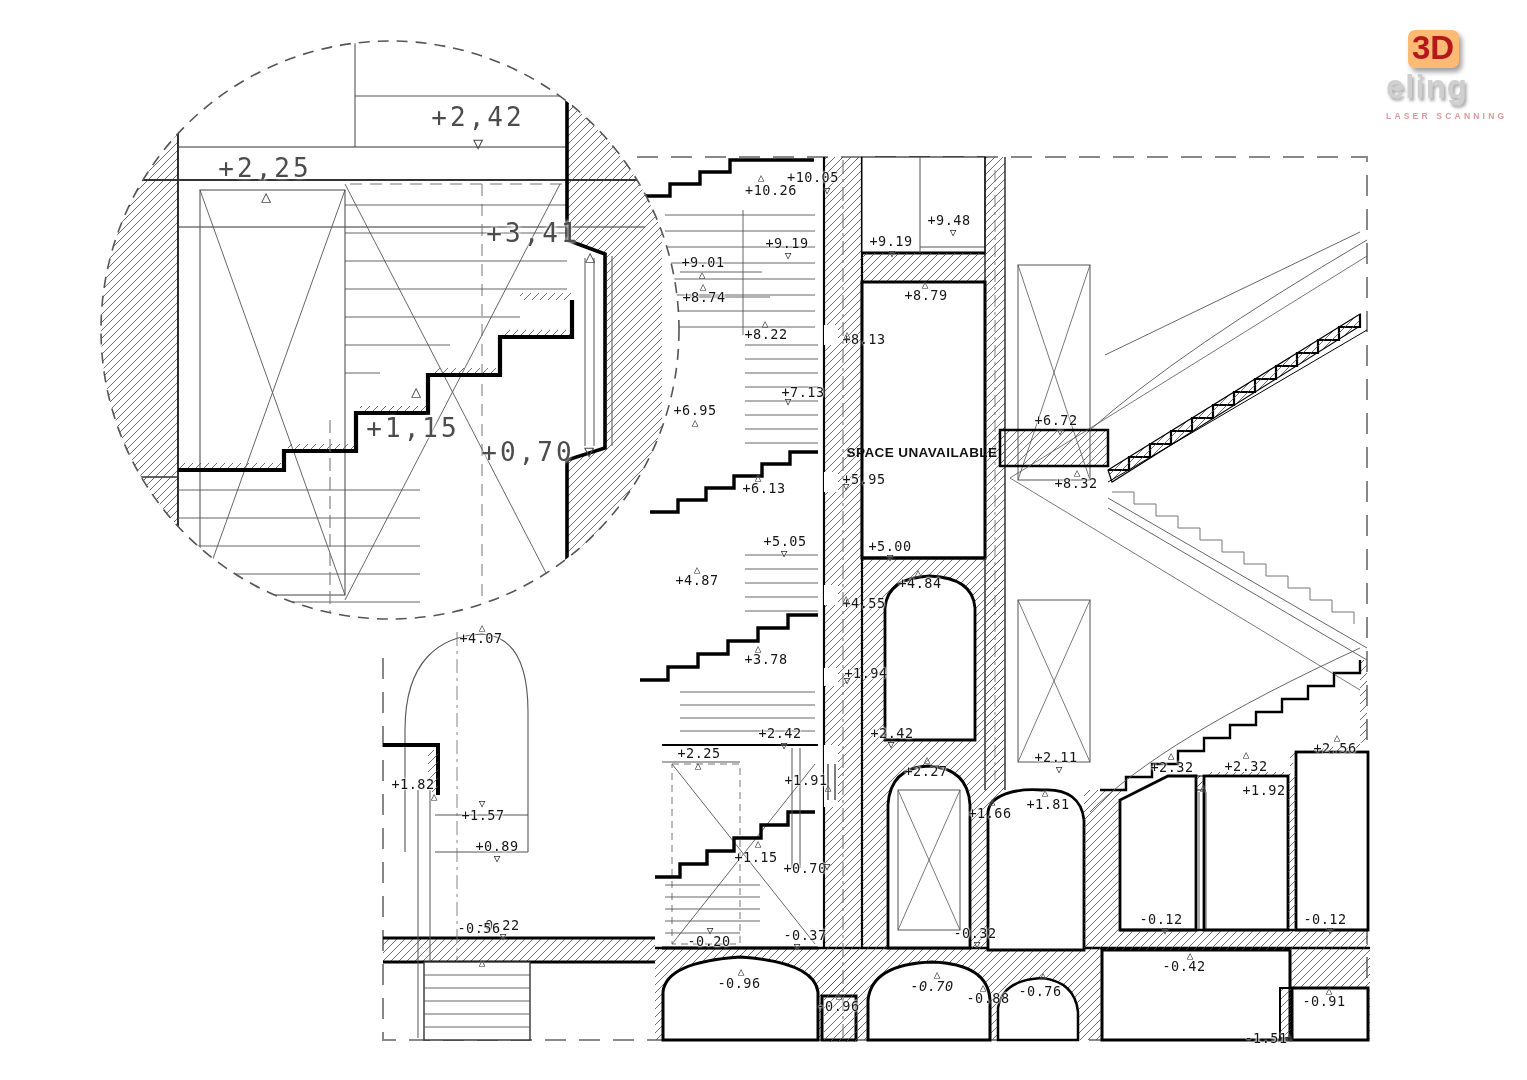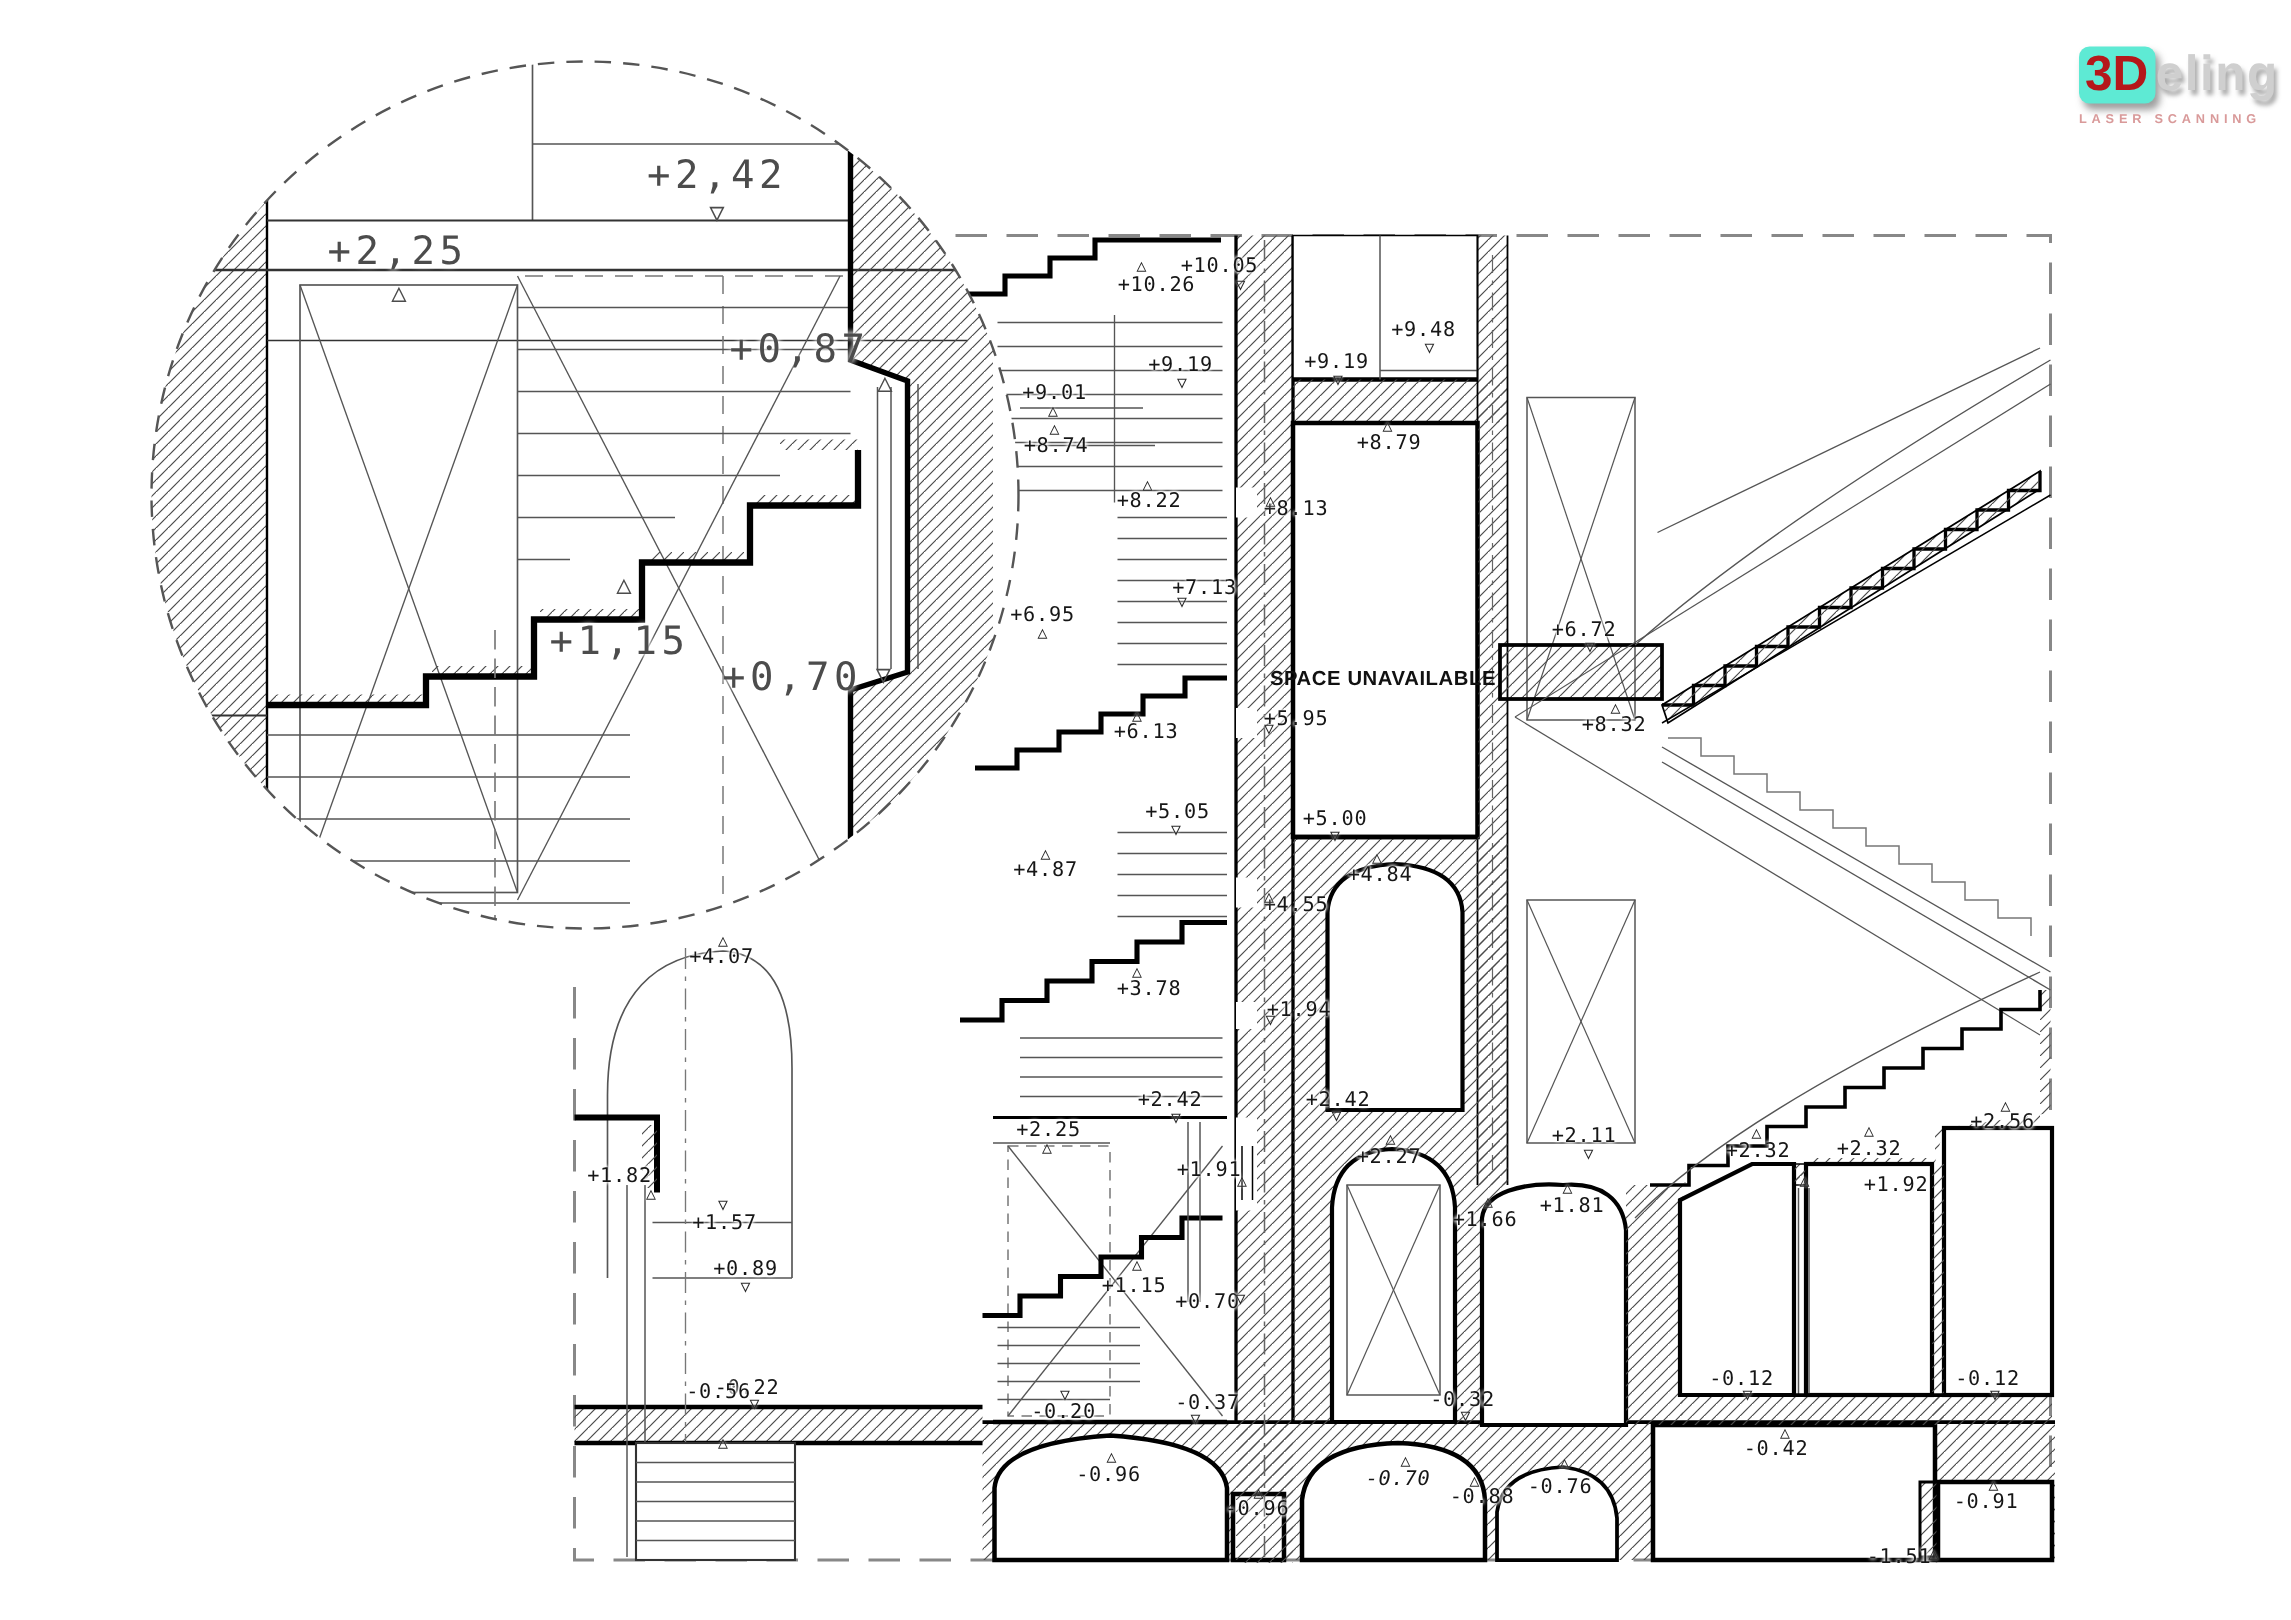--- a/index.html
+++ b/index.html
@@ -6,21 +6,21 @@
   #canvas{position:relative;width:1527px;height:1080px;background:#fff;font-family:"DejaVu Sans Mono",monospace;}
   svg{position:absolute;left:0;top:0;}
   .ann,.ann-detail,.tri,.tri-detail,.space-label{position:absolute;transform:translate(-50%,-50%);white-space:nowrap;}
   .ann{font-size:13.5px;letter-spacing:.5px;color:#161616;text-shadow:0 0 3px #fff,0 0 3px #fff,0 0 2px #fff;}
   .tri{font-size:11px;color:#2a2a2a;line-height:1;text-shadow:0 0 2px #fff;}
   .ann-detail{font-size:26px;letter-spacing:3px;color:#4c4c4c;text-shadow:0 0 4px #fff,0 0 4px #fff;}
   .tri-detail{font-size:17px;color:#4c4c4c;line-height:1;}
   .space-label{font-family:"Liberation Sans",sans-serif;font-weight:bold;font-size:13.5px;letter-spacing:.4px;color:#111;}
   .logo{position:absolute;left:1386px;top:30px;width:136px;}
   .logo-line{font-family:"Liberation Sans",sans-serif;font-weight:bold;}
-  .logo-box{display:inline-block;background:#5eead4;color:#b5171a;border-radius:7px;padding:0 5px 2px 4px;font-size:33px;line-height:1.1;box-shadow:3px 4px 5px rgba(80,80,80,.55);}
+  .logo-box{display:inline-block;background:#fdba74;color:#b5171a;border-radius:7px;padding:0 5px 2px 4px;font-size:33px;line-height:1.1;box-shadow:3px 4px 5px rgba(80,80,80,.55);margin-left:22px;}
   .logo-rest{color:#cfcfcf;font-size:33px;letter-spacing:1px;text-shadow:2px 3px 3px rgba(90,90,90,.5);}
   .logo-tagline{font-family:"Liberation Sans",sans-serif;font-size:8.5px;font-weight:bold;letter-spacing:3.2px;color:#d99a9a;margin-top:5px;text-shadow:1px 1px 0 #fff;}
 </style>
 </head>
 <body>
 
 <div id="canvas">
 
 <svg width="1527" height="1080" viewBox="0 0 1527 1080">
   <defs>
@@ -368,21 +368,21 @@
       <span class="ann" style="left: 1040px; top: 991px;">-0.76</span>
       <span class="tri" style="left: 1043px; top: 975px;">△</span>
       <span class="ann" style="left: 838px; top: 1006px;">-0.96</span>
       <span class="tri" style="left: 839px; top: 995px;">△</span>
       <span class="ann" style="left: 1266px; top: 1038px;">-1.51</span>
       <span class="tri" style="left: 1289px; top: 1036px;">△</span>
       <span class="ann-detail" style="left: 478px; top: 117px;">+2,42</span>
       <span class="tri-detail" style="left: 478px; top: 143px;">▽</span>
       <span class="ann-detail" style="left: 265px; top: 168px;">+2,25</span>
       <span class="tri-detail" style="left: 266px; top: 196px;">△</span>
-      <span class="ann-detail" style="left: 533px; top: 233px;">+0,87</span>
+      <span class="ann-detail" style="left: 533px; top: 233px;">+3,41</span>
       <span class="tri-detail" style="left: 590px; top: 256px;">△</span>
       <span class="ann-detail" style="left: 413px; top: 428px;">+1,15</span>
       <span class="tri-detail" style="left: 416px; top: 391px;">△</span>
       <span class="ann-detail" style="left: 528px; top: 452px;">+0,70</span>
       <span class="tri-detail" style="left: 589px; top: 451px;">▽</span>
     </div>
 
 <span class="space-label" style="left:922px;top:452px;">SPACE UNAVAILABLE</span>
 
 <div class="logo">

